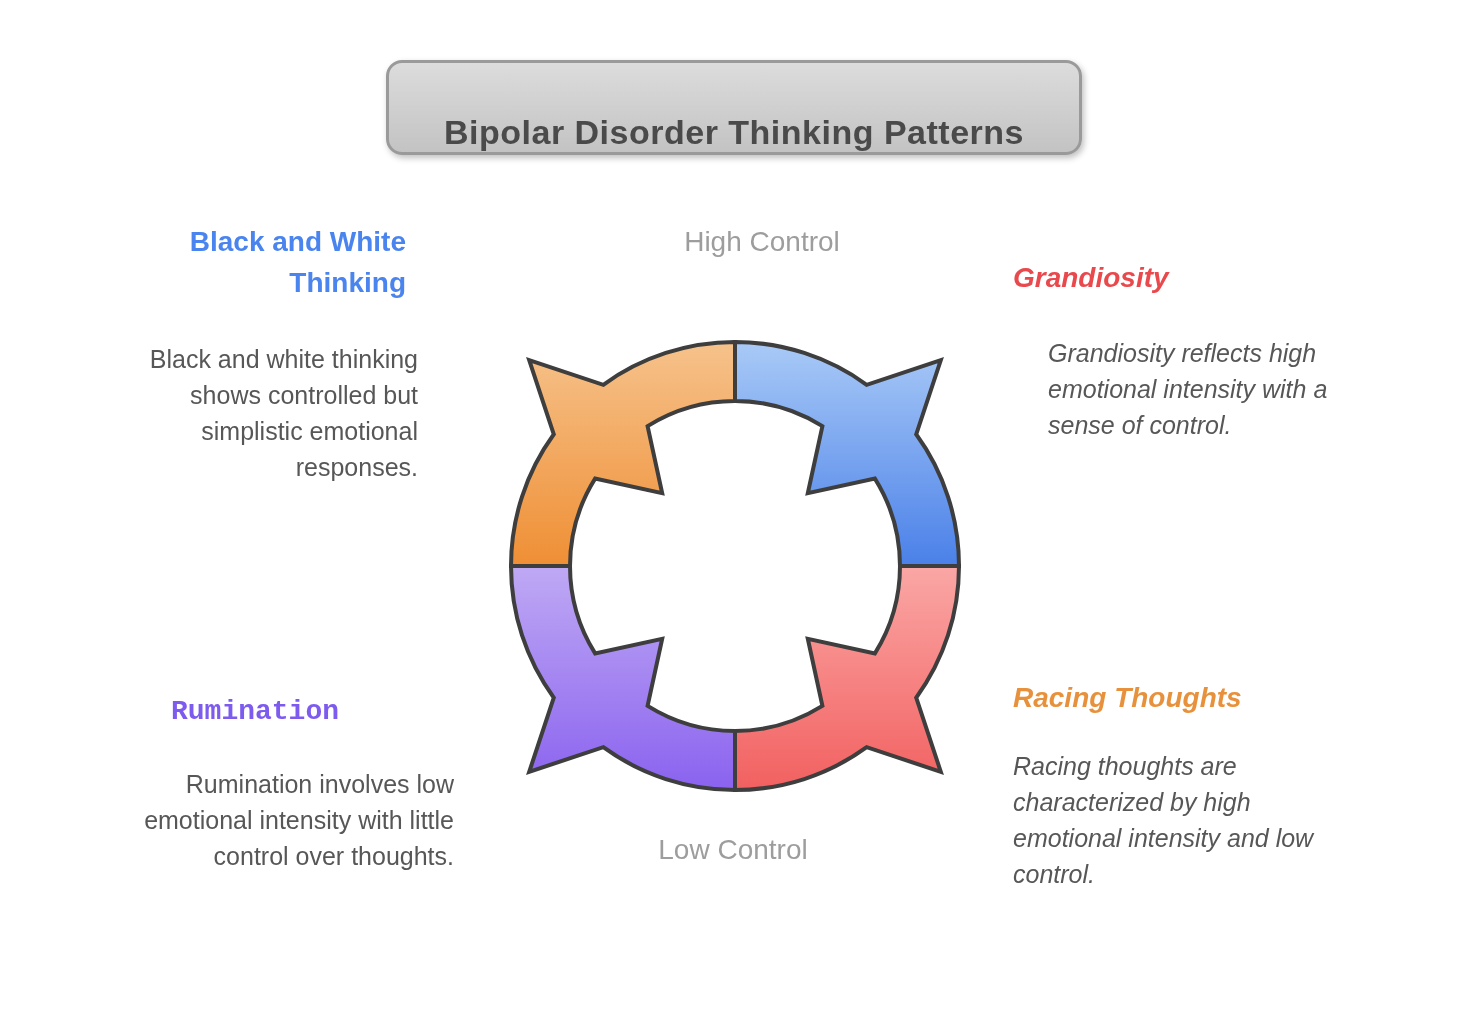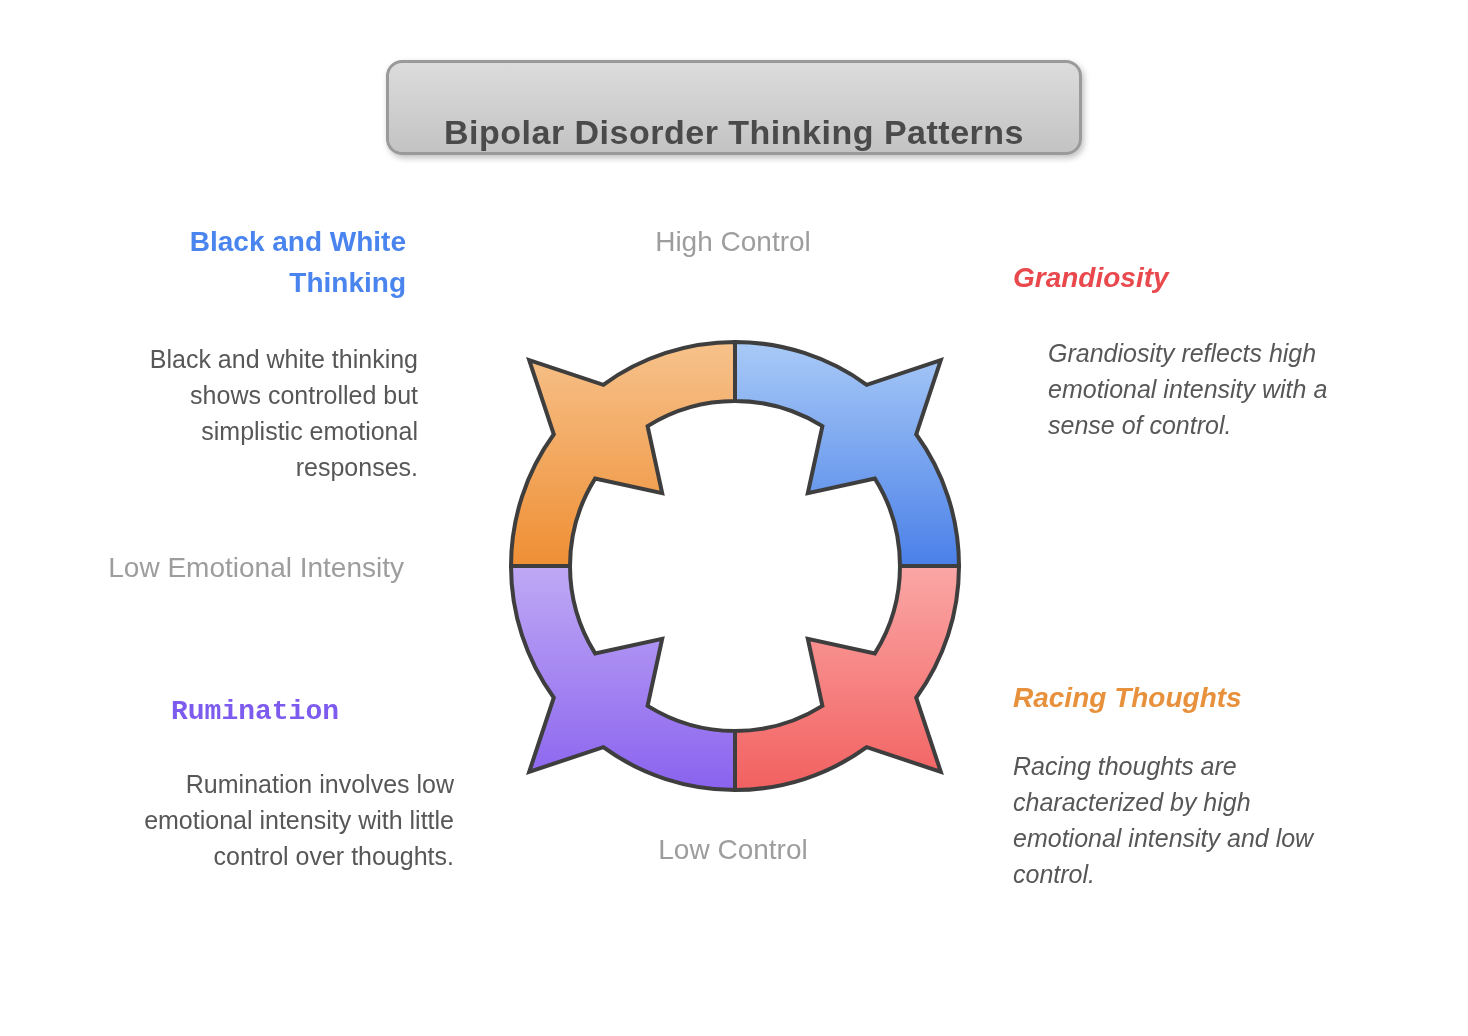--- a/index.html
+++ b/index.html
@@ -64,23 +64,22 @@
           <stop offset="0" stop-color="#BFA9F4"></stop>
           <stop offset="1" stop-color="#8A62EF"></stop>
         </linearGradient>
       </defs>
       <path d="M 511.0 566.0 A 224 224 0 0 1 553.8 434.3 L 529.2 360.2 L 603.3 384.8 A 224 224 0 0 1 735.0 342.0 L 735.0 401.0 A 165 165 0 0 0 647.6 426.1 L 662.2 493.2 L 595.1 478.6 A 165 165 0 0 0 570.0 566.0 Z" fill="url(#grad-0)" stroke="#3E3E3E" stroke-width="4" stroke-linejoin="miter"></path>
       <path d="M 735.0 342.0 A 224 224 0 0 1 866.7 384.8 L 940.8 360.2 L 916.2 434.3 A 224 224 0 0 1 959.0 566.0 L 900.0 566.0 A 165 165 0 0 0 874.9 478.6 L 807.8 493.2 L 822.4 426.1 A 165 165 0 0 0 735.0 401.0 Z" fill="url(#grad-1)" stroke="#3E3E3E" stroke-width="4" stroke-linejoin="miter"></path>
       <path d="M 959.0 566.0 A 224 224 0 0 1 916.2 697.7 L 940.8 771.8 L 866.7 747.2 A 224 224 0 0 1 735.0 790.0 L 735.0 731.0 A 165 165 0 0 0 822.4 705.9 L 807.8 638.8 L 874.9 653.4 A 165 165 0 0 0 900.0 566.0 Z" fill="url(#grad-2)" stroke="#3E3E3E" stroke-width="4" stroke-linejoin="miter"></path>
       <path d="M 735.0 790.0 A 224 224 0 0 1 603.3 747.2 L 529.2 771.8 L 553.8 697.7 A 224 224 0 0 1 511.0 566.0 L 570.0 566.0 A 165 165 0 0 0 595.1 653.4 L 662.2 638.8 L 647.6 705.9 A 165 165 0 0 0 735.0 731.0 Z" fill="url(#grad-3)" stroke="#3E3E3E" stroke-width="4" stroke-linejoin="miter"></path>
     </svg>
 
-  <div class="abs axis-label ta-c" style="left:583px;top:226px;width:300px;">High Control</div>
+  <div class="abs axis-label ta-c" style="left:612px;top:226px;width:300px;">High Control</div>
   <div class="abs axis-label ta-c" style="left:583px;top:834px;width:300px;">Low Control</div>
-  <div class="abs axis-label ta-r" style="left:60px;top:552px;width:344px;">Low Emotional Intensity</div>
 
   <div class="abs pattern-heading ta-r" style="left:60px;top:222px;width:346px;color:#4A84EE;">Black and White
 Thinking</div>
   <div class="abs pattern-desc ta-r" style="left:60px;top:341px;width:358px;">Black and white thinking
 shows controlled but
 simplistic emotional
 responses.</div>
 
   <div class="abs pattern-heading ta-l" style="left:1013px;top:258px;width:380px;color:#E9494D;">Grandiosity</div>
   <div class="abs pattern-desc ta-l" style="left:1013px;top:335px;width:380px;margin-left:35px;">Grandiosity reflects high

